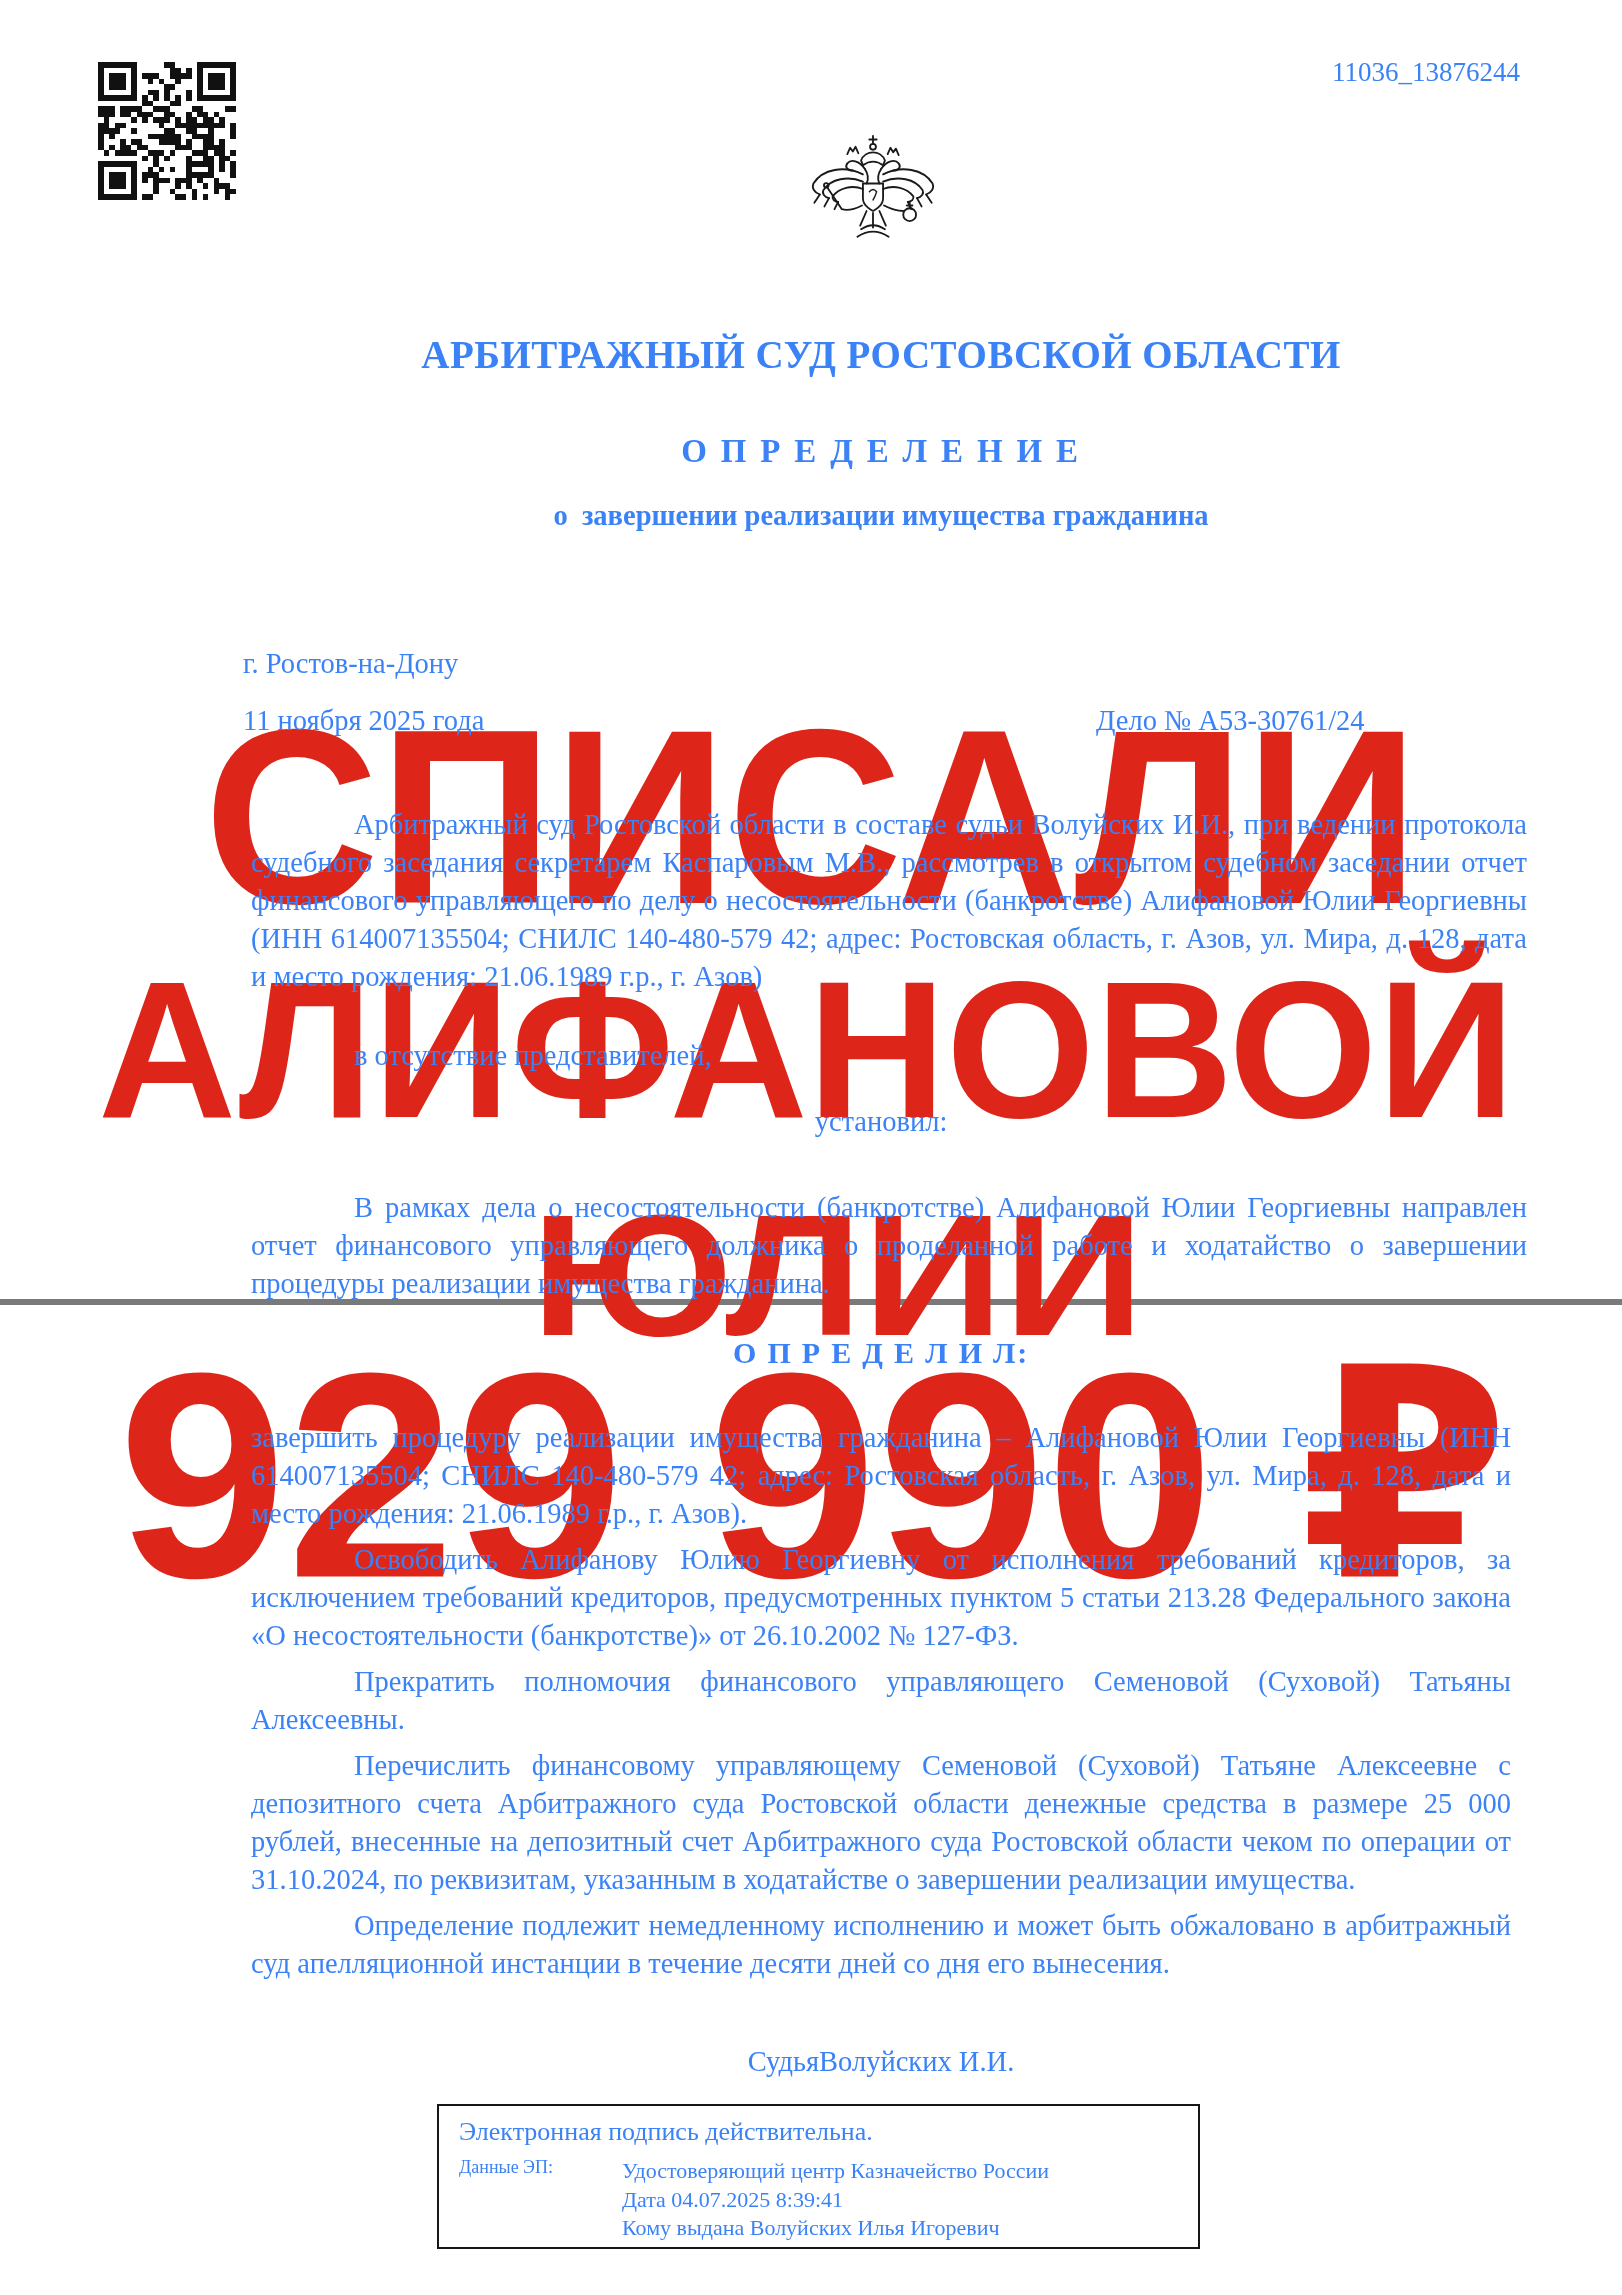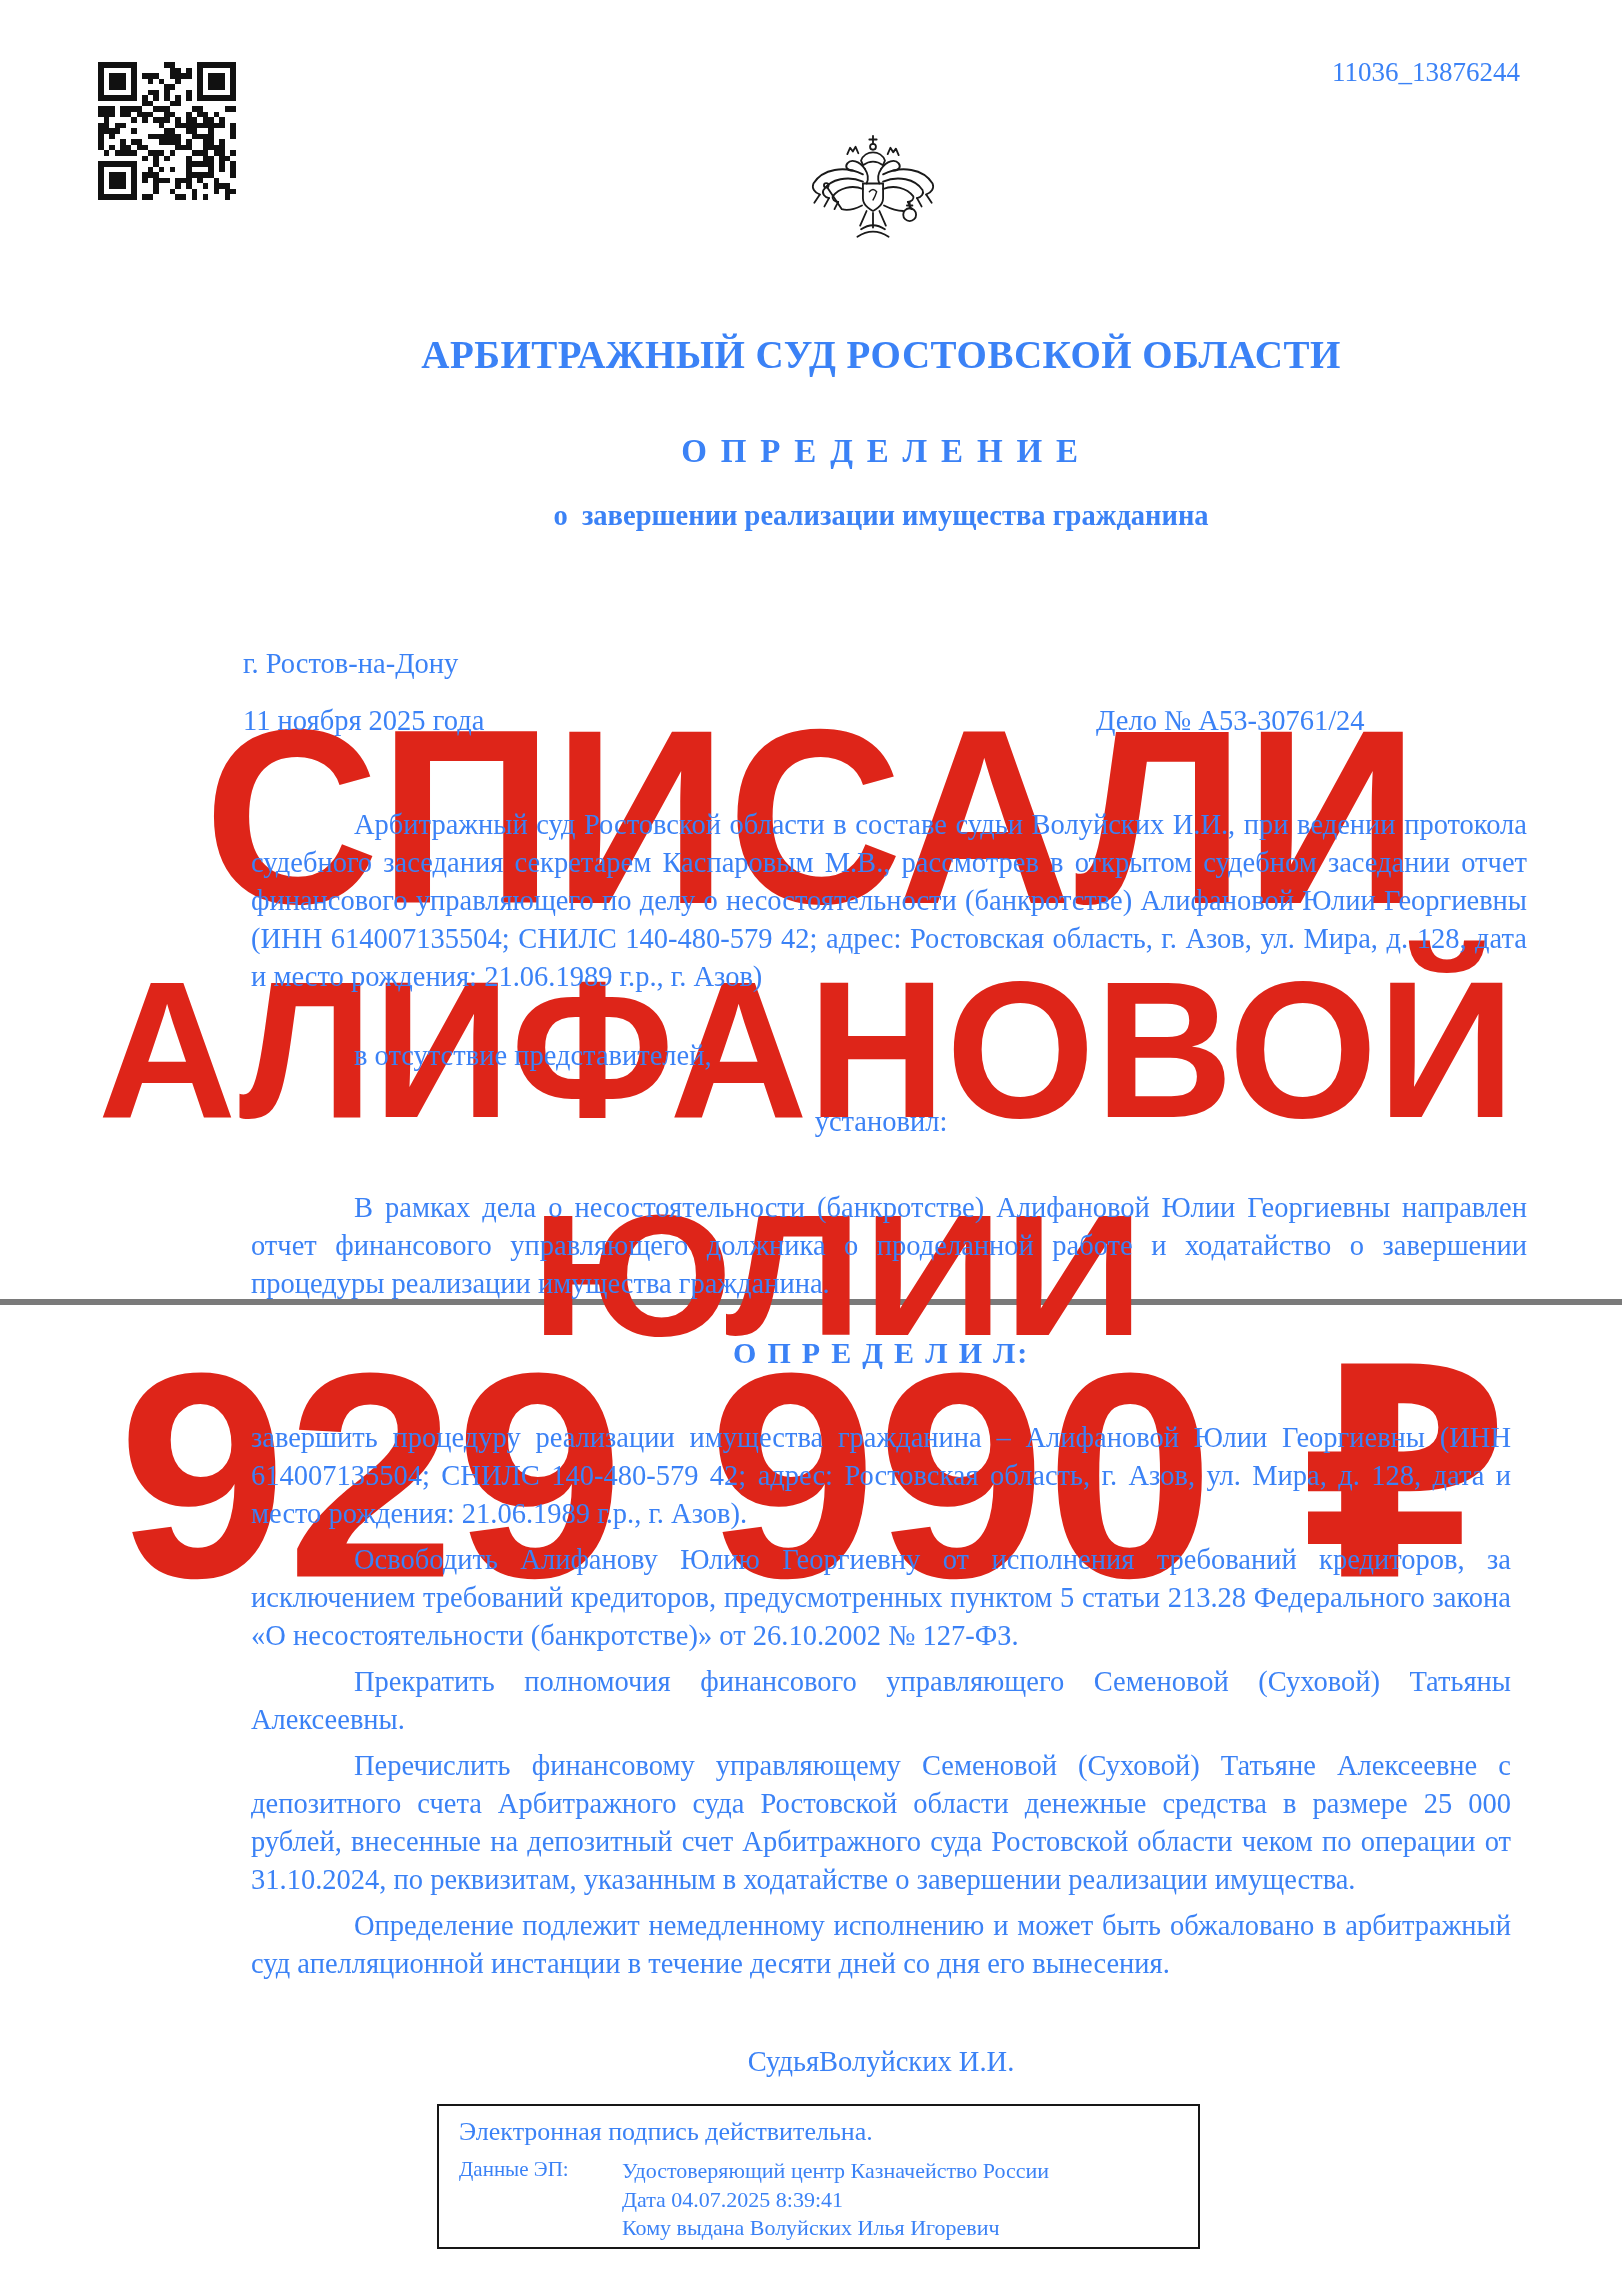--- a/index.html
+++ b/index.html
@@ -19,21 +19,21 @@
   .heading-centered{font-size:28.5px;}
   .opr{font-size:30px;font-weight:bold;letter-spacing:1.8px;}
   .wm{position:absolute;z-index:2;overflow:visible;}
   .wm text{font-family:"Liberation Sans","DejaVu Sans",sans-serif;font-weight:bold;fill:#de2519;}
   .divider{position:absolute;left:0;top:1299px;width:1623px;height:5.5px;background:#7a7a7a;z-index:1;}
   .judge-row{display:flex;justify-content:center;font-size:28.5px;}
   .stamp{left:437px;top:2104px;width:763px;height:145px;border:2.8px solid #161616;background:#fff;
          box-sizing:border-box;padding:11px 0 12px 20px;z-index:3;}
   .stamp-line1{font-size:26px;}
   .stamp-row{display:flex;margin-top:10px;}
-  .stamp-label{font-size:21px;flex:0 0 163px;}
+  .stamp-label{font-size:18px;flex:0 0 163px;}
   .stamp-col{font-size:22px;line-height:28.5px;}
   svg{display:block;}
 </style>
 </head>
 <body>
 
 <div class="page">
 
   <svg id="qr" class="abs" style="left:98px;top:62px;" width="138" height="138" viewBox="0 0 150 150" shape-rendering="crispEdges">
       <rect x="0" y="0" width="42" height="42" fill="#111"></rect>

